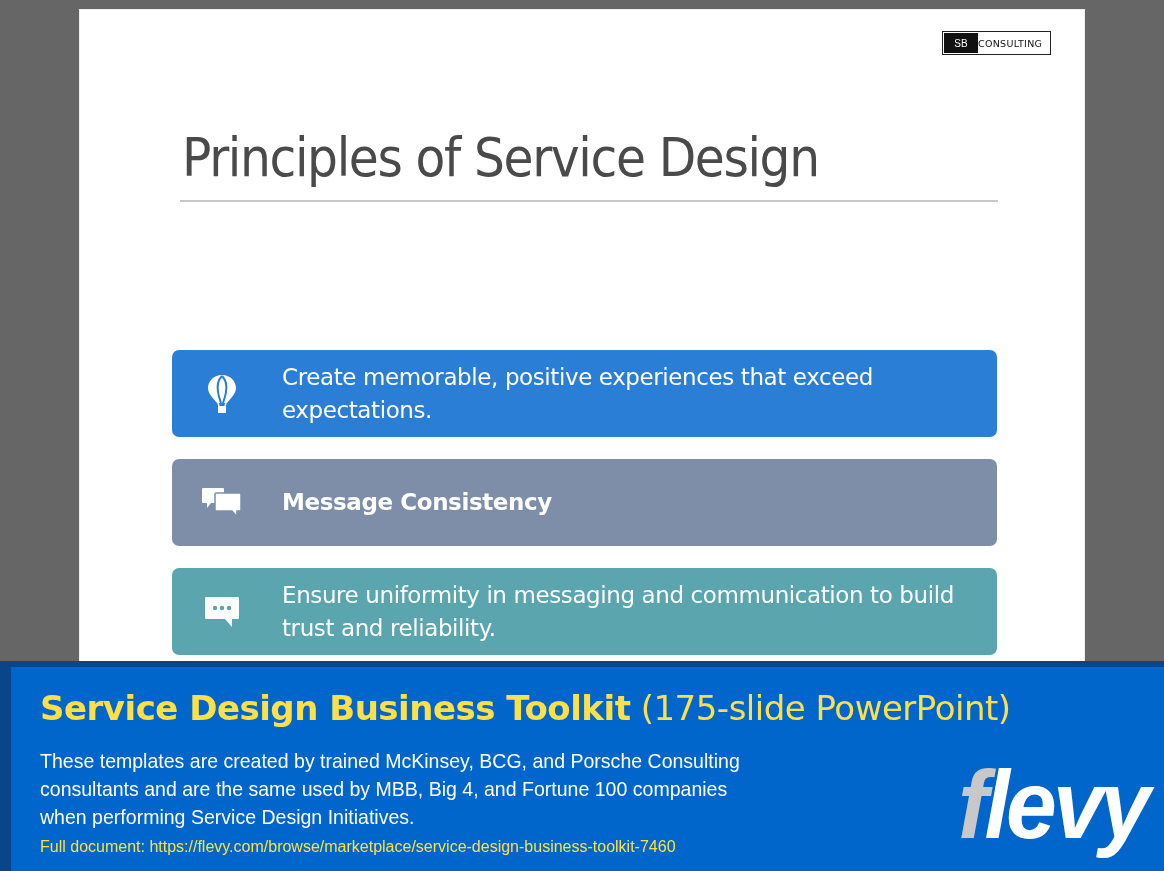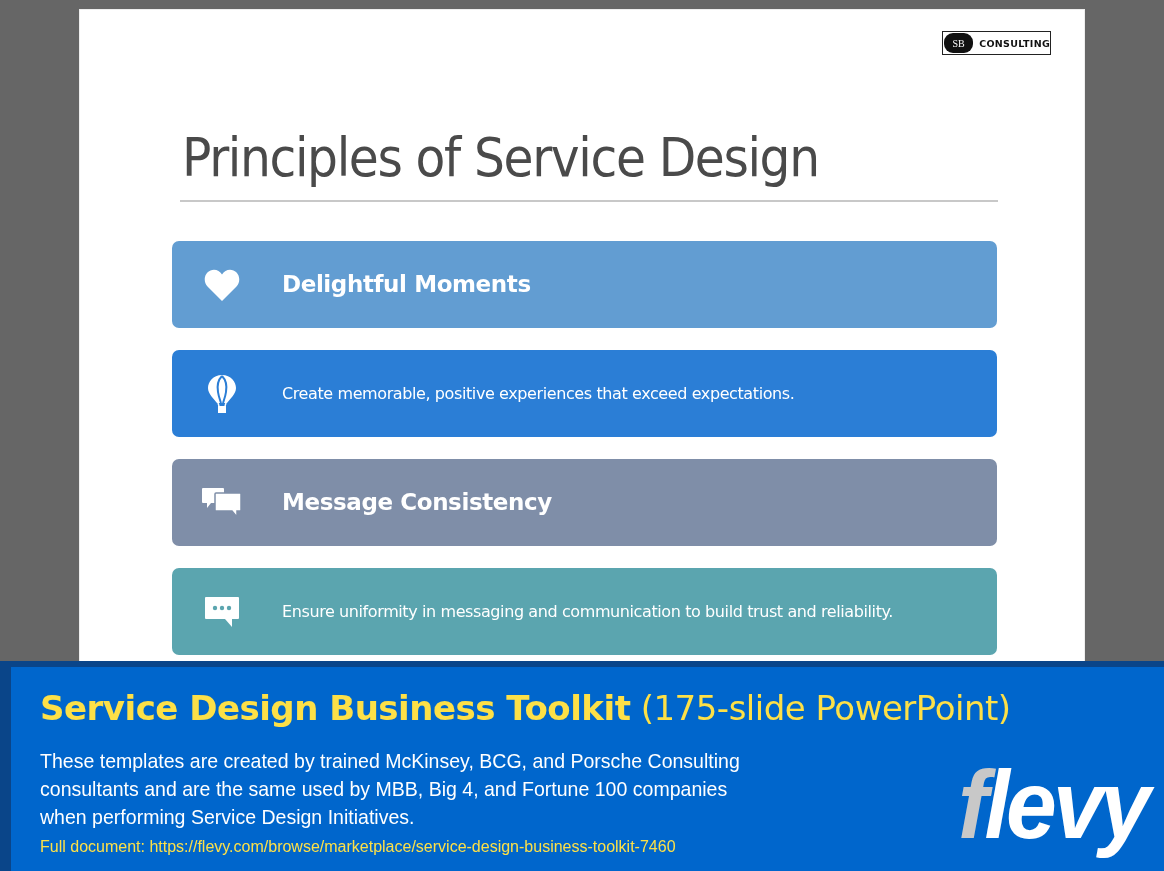--- a/index.html
+++ b/index.html
@@ -20,26 +20,25 @@
       width: 109px; height: 24px;
       border: 1px solid #222; box-sizing: border-box;
       display: flex; align-items: center;
       background: #fff;
     }
     .brand-logo .sb {
       background: #111; color: #fff;
       font-size: 10px; height: 20px; width: 34px;
       display: flex; align-items: center; justify-content: center;
       margin-left: 1px;
-      font-family: Liberation Serif, serif;
-      border-radius: 9px;
+      font-family: Liberation Sans, sans-serif;
     }
     .brand-logo .cons {
-      font-size: 9.5px; font-weight: bold; color: #111;
-      margin-left: 6px; letter-spacing: 0.3px;
+      font-size: 9.5px; font-weight: normal; color: #111;
+      letter-spacing: 0.3px;
       font-family: "DejaVu Sans", sans-serif;
     }
     .page-title {
       position: absolute; left: 102px; top: 112px;
       font-family: "DejaVu Sans", sans-serif;
       font-weight: normal;
       font-size: 53px; color: #4a4a4a;
       letter-spacing: -1.5px;
       margin: 0; line-height: 72px;
       transform: scaleX(0.92); transform-origin: left center;
@@ -56,21 +55,21 @@
       color: #fff;
     }
     .card .icon {
       position: absolute; left: 28px; top: 50%;
       width: 44px; height: 44px; margin-top: -22px;
       display: flex; align-items: center; justify-content: center;
     }
     .card .text {
       position: absolute; left: 110px; right: 30px;
       font-family: "DejaVu Sans", sans-serif;
-      font-size: 16px; line-height: 33px;
+      font-size: 23px; line-height: 33px;
       letter-spacing: -0.4px;
     }
     .card .text.bold { font-weight: bold; font-size: 23px; }
     .c1 { top: 231px; background: #629dd2; }
     .c2 { top: 340px; background: #2b7ed6; }
     .c3 { top: 449px; background: #7f8ea8; }
     .c4 { top: 558px; background: #5ba5af; }
 
     .banner-outer {
       position: absolute; left: 0; top: 661px;
@@ -120,28 +119,20 @@
 
 <div class="slide">
   <div class="brand-logo">
     <span class="sb">SB</span>
     <span class="cons">CONSULTING</span>
   </div>
 
   <h1 class="page-title">Principles of Service Design</h1>
   <div class="title-rule"></div>
 
-  <div class="card c1">
-    <span class="icon">
-      <svg width="36" height="34" viewBox="0 0 36 34">
-        <path d="M18 33 L3.5 18.5 C-1 14 0 5 6.5 2.5 C11 0.8 15.5 2.5 18 6.5 C20.5 2.5 25 0.8 29.5 2.5 C36 5 37 14 32.5 18.5 Z" fill="#fff"></path>
-      </svg>
-    </span>
-    <span class="text bold">Delightful Moments</span>
-  </div>
 
   <div class="card c2">
     <span class="icon">
       <svg width="30" height="40" viewBox="0 0 30 40">
         <path d="M15 1 C6 1 1 8 1 14 C1 20 7 25 10 29 L20 29 C23 25 29 20 29 14 C29 8 24 1 15 1 Z" fill="#fff"></path>
         <path d="M15 2 C11 6 10 12 11 18 C11.5 22 13 26 14 29 M15 2 C19 6 20 12 19 18 C18.5 22 17 26 16 29" stroke="#2b7ed6" stroke-width="2" fill="none"></path>
         <rect x="11" y="32" width="8" height="7" fill="#fff"></rect>
         <line x1="11" y1="29" x2="12" y2="32" stroke="#fff" stroke-width="1.5"></line>
         <line x1="19" y1="29" x2="18" y2="32" stroke="#fff" stroke-width="1.5"></line>
       </svg>

